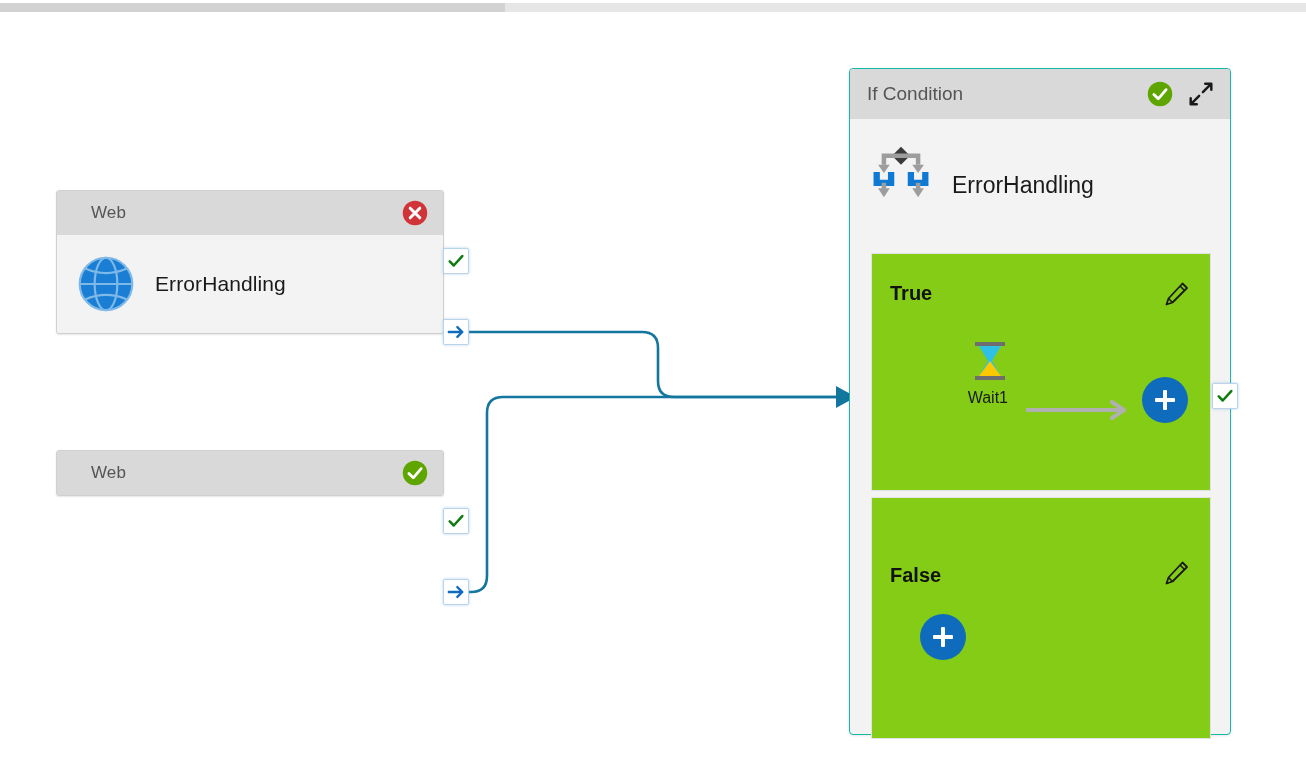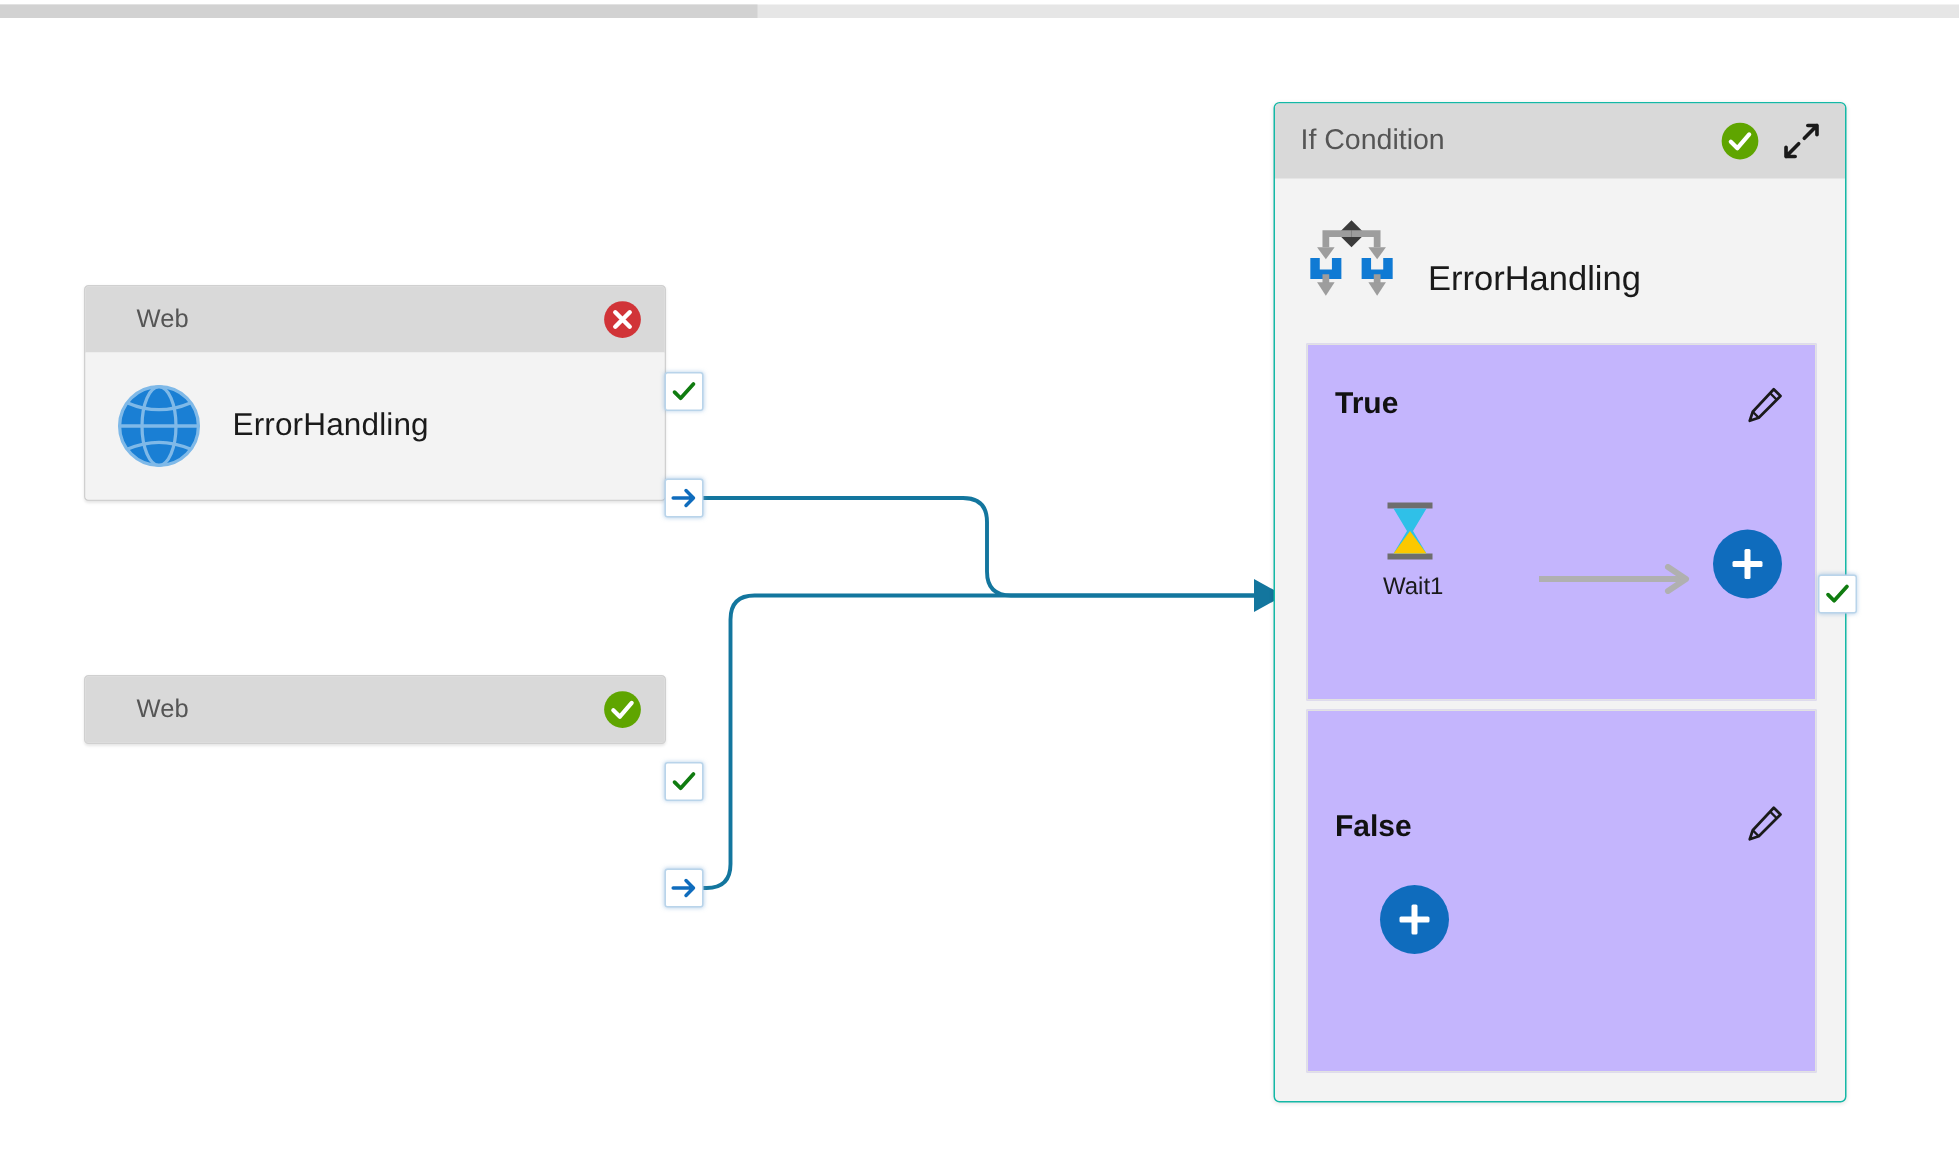--- a/index.html
+++ b/index.html
@@ -140,22 +140,23 @@
     color: #1a1a1a;
     margin-left: 22px;
   }
   .branch-icon { width: 58px; height: 54px; flex: none; }
 
   
   .branch {
     position: absolute;
     left: 21px;
     width: 340px;
-    background: #c4b5fd;
+    background: #84cc16;
     border: 1px solid #e2e2e2;
+    margin-top: 24px;
   }
   .branch-true  { top: 160px; height: 238px; }
   .branch-false { top: 404px; height: 242px; }
 
   .branch-label {
     position: absolute;
     left: 18px;
     font-size: 20px;
     font-weight: bold;
     color: #111111;
@@ -163,23 +164,23 @@
   .pencil-icon {
     position: absolute;
     right: 20px;
     width: 26px; height: 26px;
     cursor: pointer;
   }
 
   
   .wait-node {
     position: absolute;
-    left: 50px; top: 104px;
+    left: 50px; top: 87px;
     width: 86px;
-    text-align: left;
+    text-align: right;
   }
   .hourglass { width: 36px; height: 40px; }
   .wait-label {
     font-size: 16px;
     color: #1a1a1a;
     margin-top: 4px;
   }
 
   .flow-arrow {
     position: absolute;

